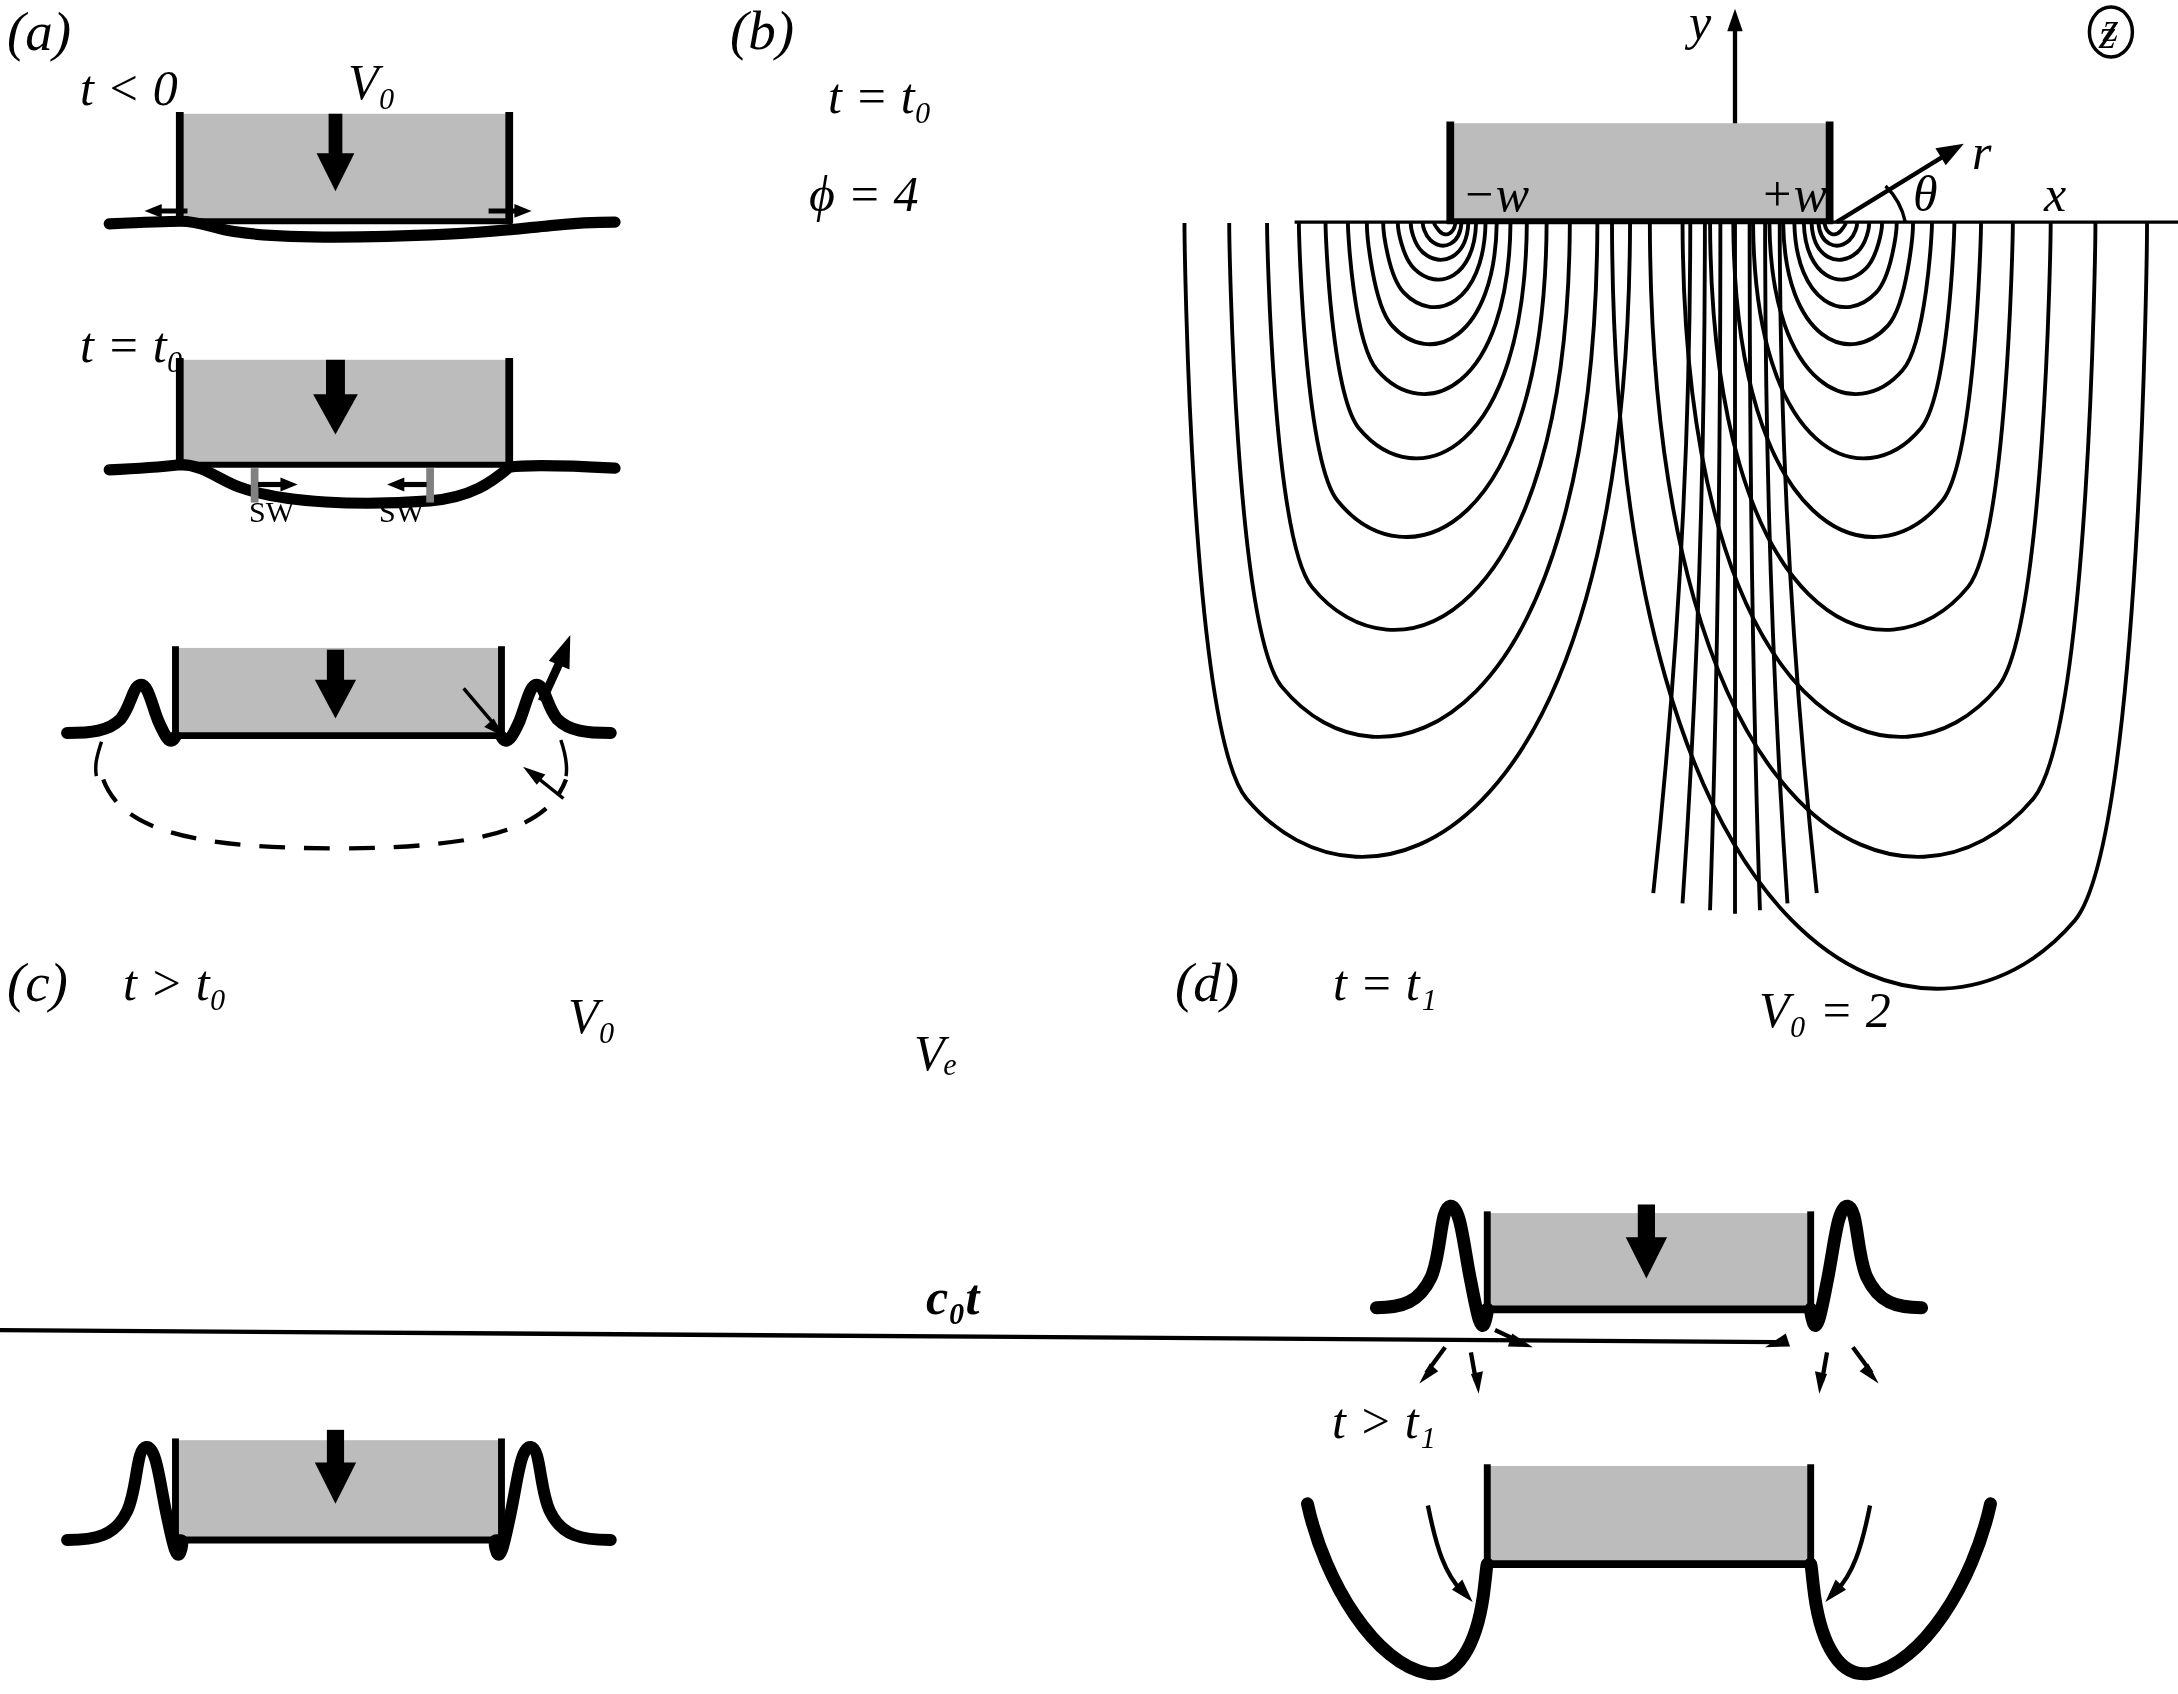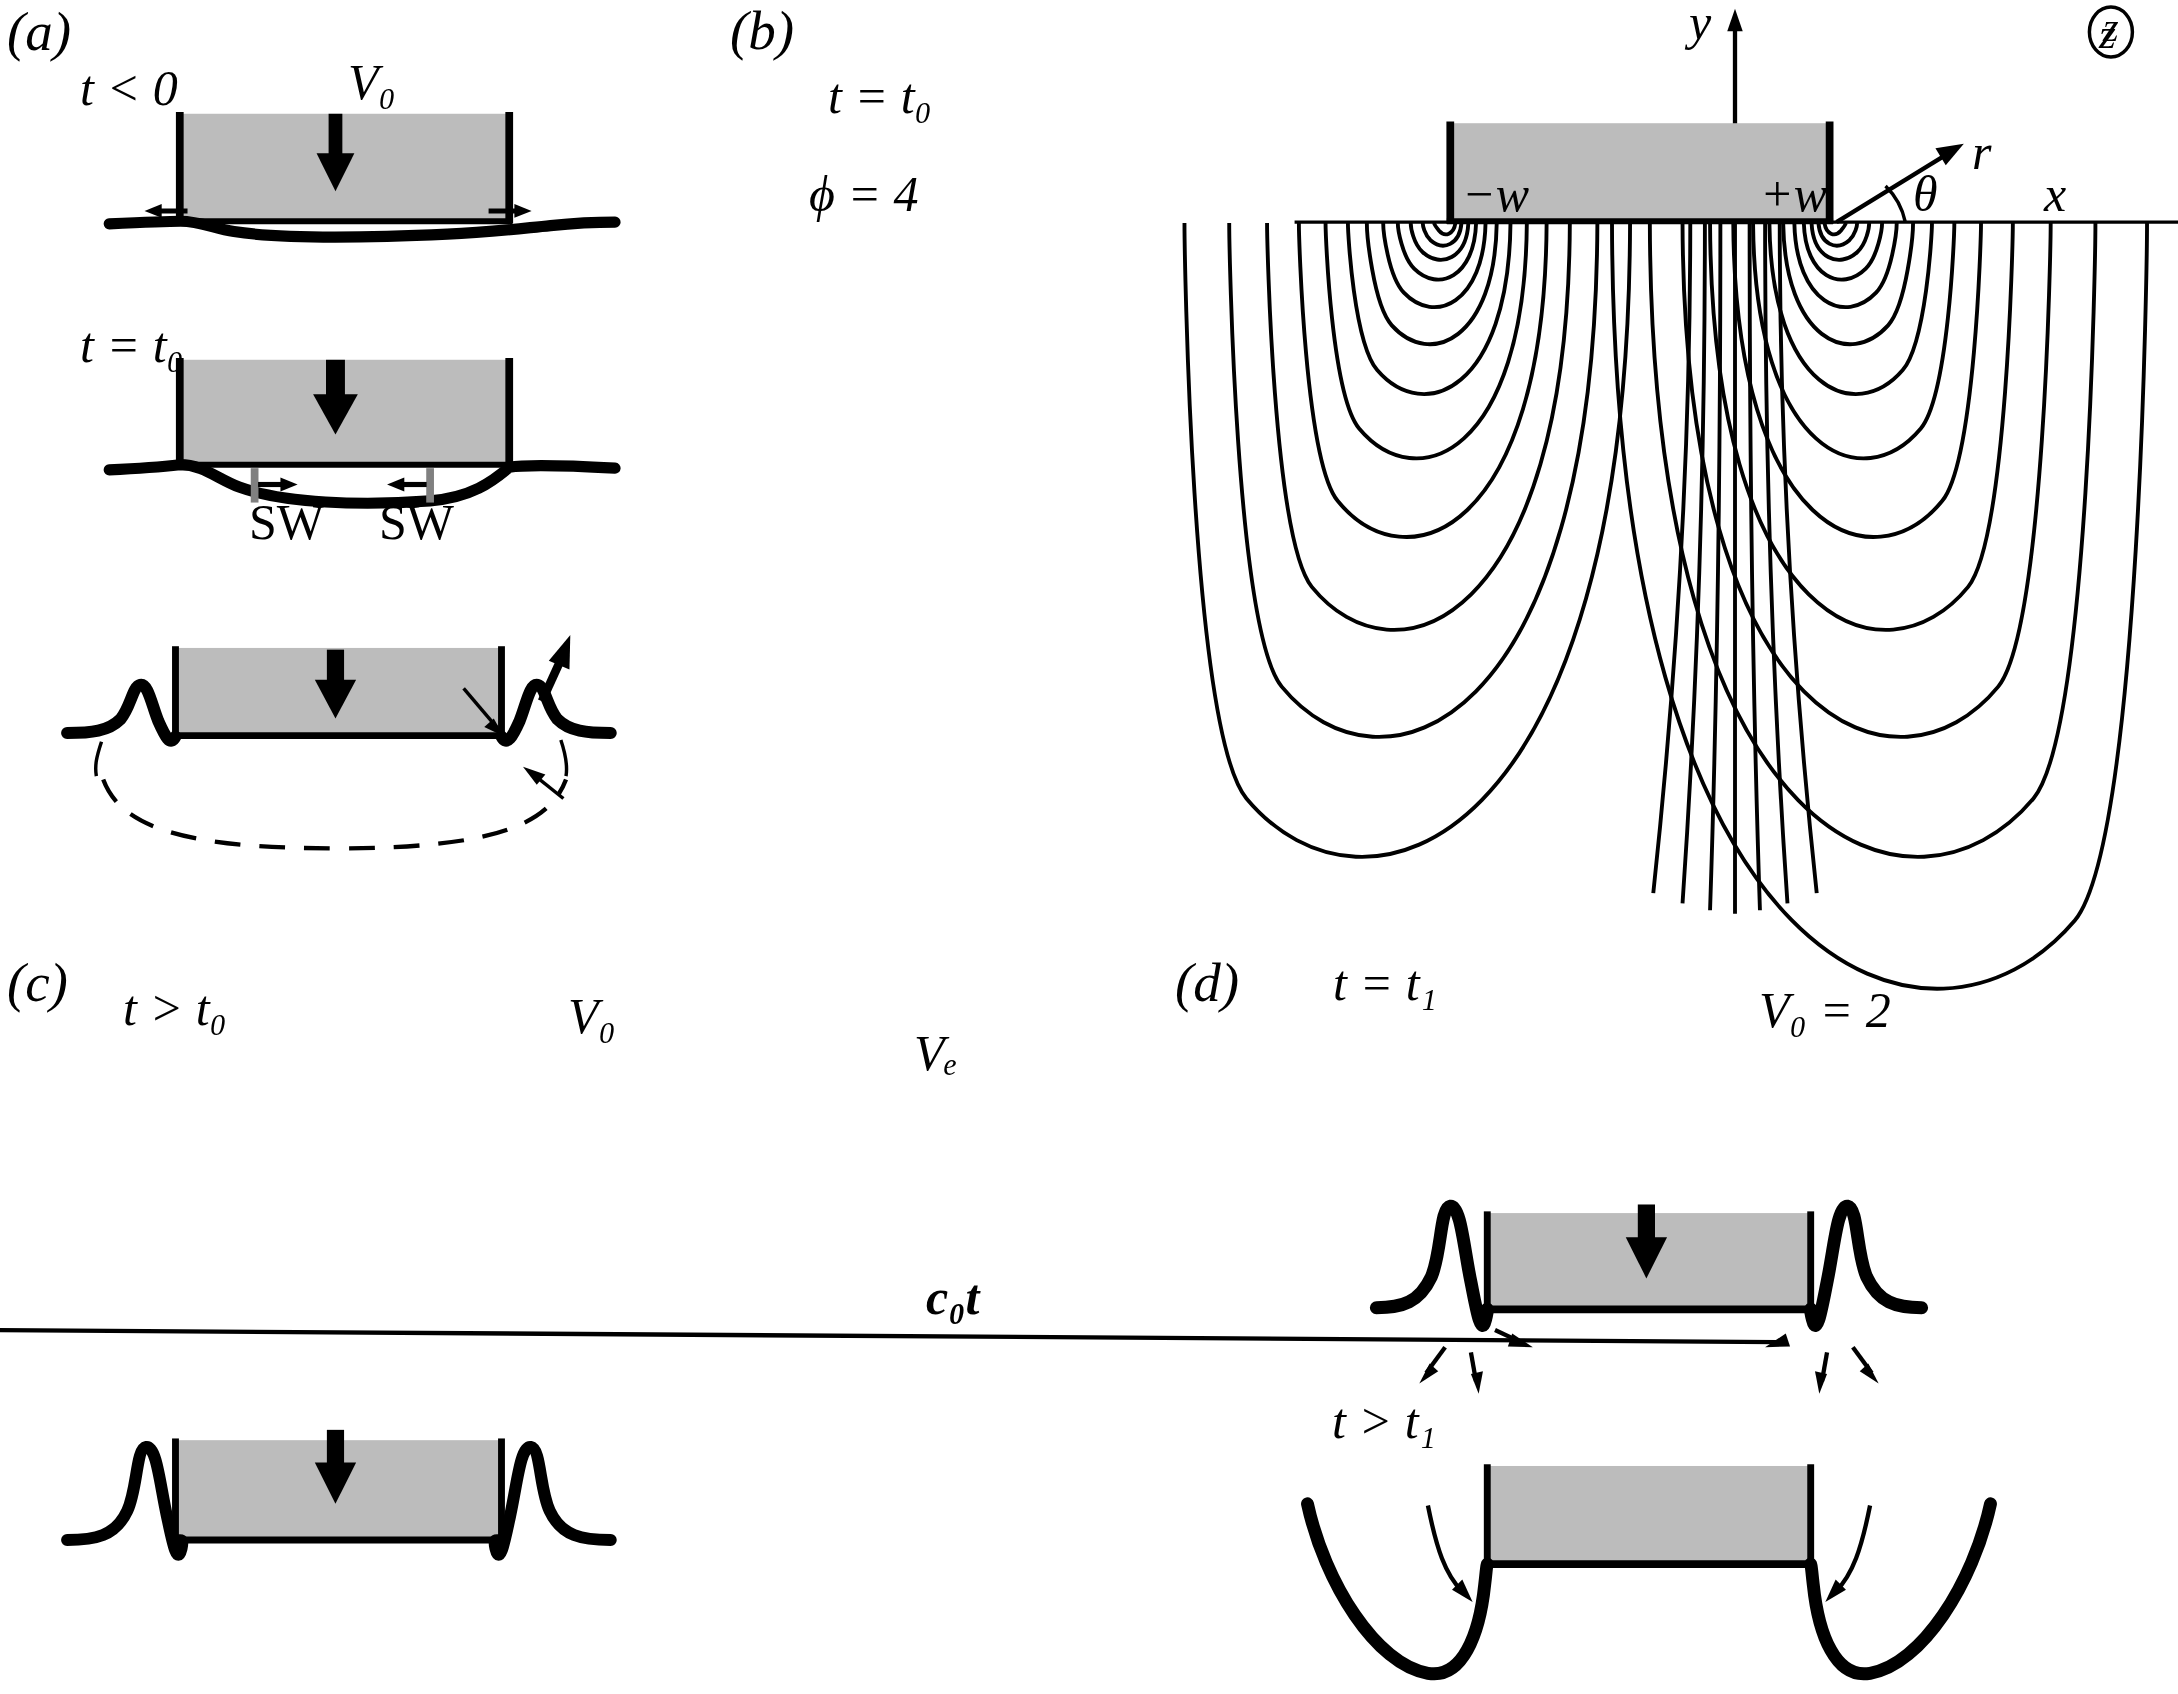--- a/index.html
+++ b/index.html
@@ -3,21 +3,21 @@
 <meta charset="utf-8">
 <style>
   html,body{margin:0;padding:0;background:#fff;}
   body{width:2178px;height:1695px;position:relative;
        font-family:"Liberation Serif",serif;color:#000;overflow:hidden;}
   #fig{position:absolute;left:0;top:0;width:2178px;height:1695px;}
   .lbl{position:absolute;font-style:italic;white-space:nowrap;line-height:1;}
   .panel-tag{font-size:55px;}
   .math{font-size:50px;}
   .math-sm{font-size:43px;}
-  .sw{font-style:normal;font-size:50px;}
+  .sw{font-style:normal;font-size:30px;}
   .hide{display:none;}
 </style>
 </head>
 <body>
 
 <svg id="fig" viewBox="0 0 2532 1970" xmlns="http://www.w3.org/2000/svg">
 
   <g>
 
     <g>
@@ -344,21 +344,21 @@
 <div class="lbl math-sm" style="left:2099px;top:12px;">z</div>
 <div class="lbl math" style="left:828px;top:71px;">t = t₀</div>
 <div class="lbl math" style="left:809px;top:169px;">ϕ = 4</div>
 <div class="lbl math" style="left:1462px;top:169px;">−w</div>
 <div class="lbl math" style="left:1760px;top:169px;">+w</div>
 <div class="lbl math" style="left:1972px;top:127px;">r</div>
 <div class="lbl math" style="left:1913px;top:169px;">θ</div>
 <div class="lbl math" style="left:2044px;top:169px;">x</div>
 
 <div class="lbl panel-tag" style="left:6.9px;top:955px;">(c)</div>
-<div class="lbl math" style="left:123px;top:958px;margin-top:25px;">t &gt; t₀</div>
+<div class="lbl math" style="left:123px;top:958px;">t &gt; t₀</div>
 <div class="lbl math" style="left:568px;top:991px;">V₀</div>
 <div class="lbl math" style="left:914px;top:1028px;text-align:right;">Vₑ</div>
 <div class="lbl math" style="left:926px;top:1272px;font-weight:bold;">c₀t</div>
 
 <div class="lbl panel-tag" style="left:1175px;top:955px;">(d)</div>
 <div class="lbl math" style="left:1333px;top:958px;">t = t₁</div>
 <div class="lbl math" style="left:1759px;top:985px;">V₀ = 2</div>
 <div class="lbl math" style="left:1332px;top:1396px;font-style:italic;">t &gt; t₁</div>
 
 <div class="lbl" style="left:2103px;top:7.7px;font-size:40px;font-style:italic;">z</div>

